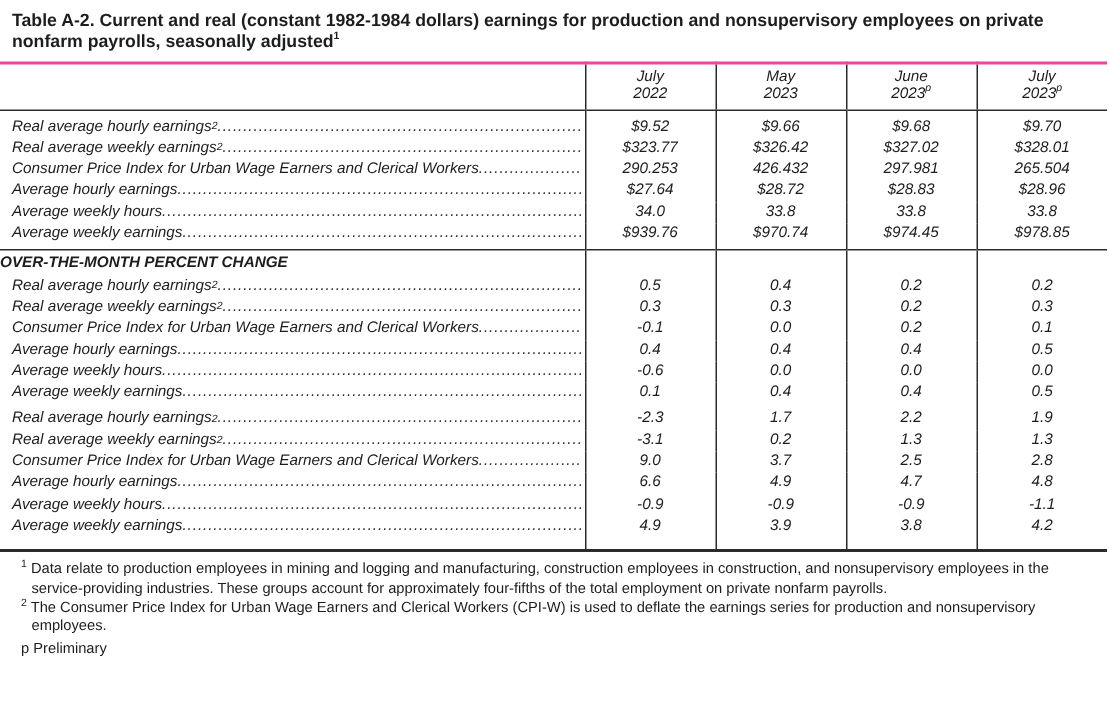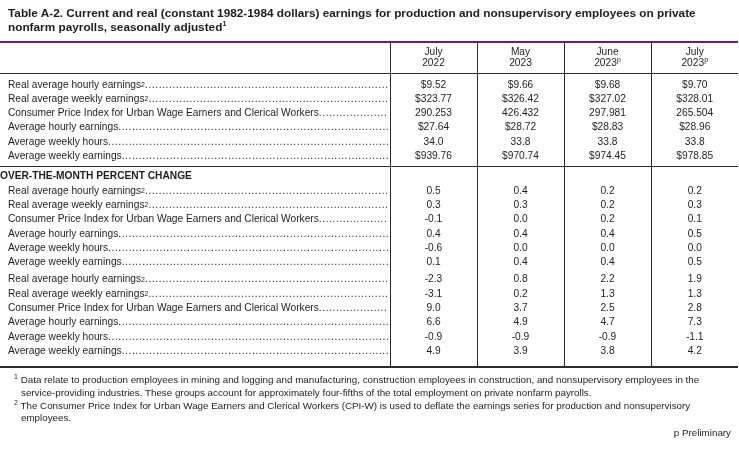--- a/index.html
+++ b/index.html
@@ -18,22 +18,23 @@
     line-height: 13.8px;
     margin: 7px 9px 6px 8px;
     max-width: 706px;
   }
   sup { font-size: 7px; line-height: 0; }
 
   table.earnings {
     border-collapse: collapse;
     table-layout: fixed;
     width: 738px;
-    border-top: 2px solid #701a75;
+    border-top: 2px solid #ec4899;
     border-bottom: 2px solid #2b2b2b;
+    font-style: italic;
   }
   col.c-stub { width: 390px; }
   col.c-val  { width: 87px; }
 
   thead th {
     border-bottom: 1px solid #2b2b2b;
     font-weight: normal;
     font-size: 10.2px;
     line-height: 11.5px;
     text-align: center;
@@ -78,21 +79,21 @@
     margin: 6px 8px 0 8px;
     font-size: 9.8px;
     line-height: 12.3px;
     max-width: 723px;
   }
   .footnote {
     padding-left: 13px;
     text-indent: -7px;
     margin-bottom: 1px;
   }
-  .footnote-p { margin-top: 3px; padding-left: 6px; text-align: right; }
+  .footnote-p { margin-top: 3px; padding-left: 6px; }
 </style>
 </head>
 <body>
 
 <div class="page">
 
   <div class="title"><span>Table A-2. Current and real (constant 1982-1984 dollars) earnings for production and nonsupervisory employees on private nonfarm payrolls, seasonally adjusted</span><sup>1</sup></div>
 
   <table class="earnings">
     <colgroup>
@@ -269,21 +270,21 @@
         </tr>
         <tr>
           <td class="stub">
             <span class="stub-flex">
               <span class="lbl">Real average hourly earnings</span>
               <sup>2</sup>
               <span class="leader"></span>
             </span>
           </td>
           <td class="val">-2.3</td>
-          <td class="val">0.8</td>
+          <td class="val">1.7</td>
           <td class="val">2.2</td>
           <td class="val">1.9</td>
         </tr>
         <tr>
           <td class="stub">
             <span class="stub-flex">
               <span class="lbl">Real average weekly earnings</span>
               <sup>2</sup>
               <span class="leader"></span>
             </span>
@@ -308,21 +309,21 @@
         <tr>
           <td class="stub">
             <span class="stub-flex">
               <span class="lbl">Average hourly earnings</span>
               <span class="leader"></span>
             </span>
           </td>
           <td class="val">6.6</td>
           <td class="val">4.9</td>
           <td class="val">4.7</td>
-          <td class="val">7.3</td>
+          <td class="val">4.8</td>
         </tr>
         <tr>
           <td class="stub">
             <span class="stub-flex">
               <span class="lbl">Average weekly hours</span>
               <span class="leader"></span>
             </span>
           </td>
           <td class="val">-0.9</td>
           <td class="val">-0.9</td>

